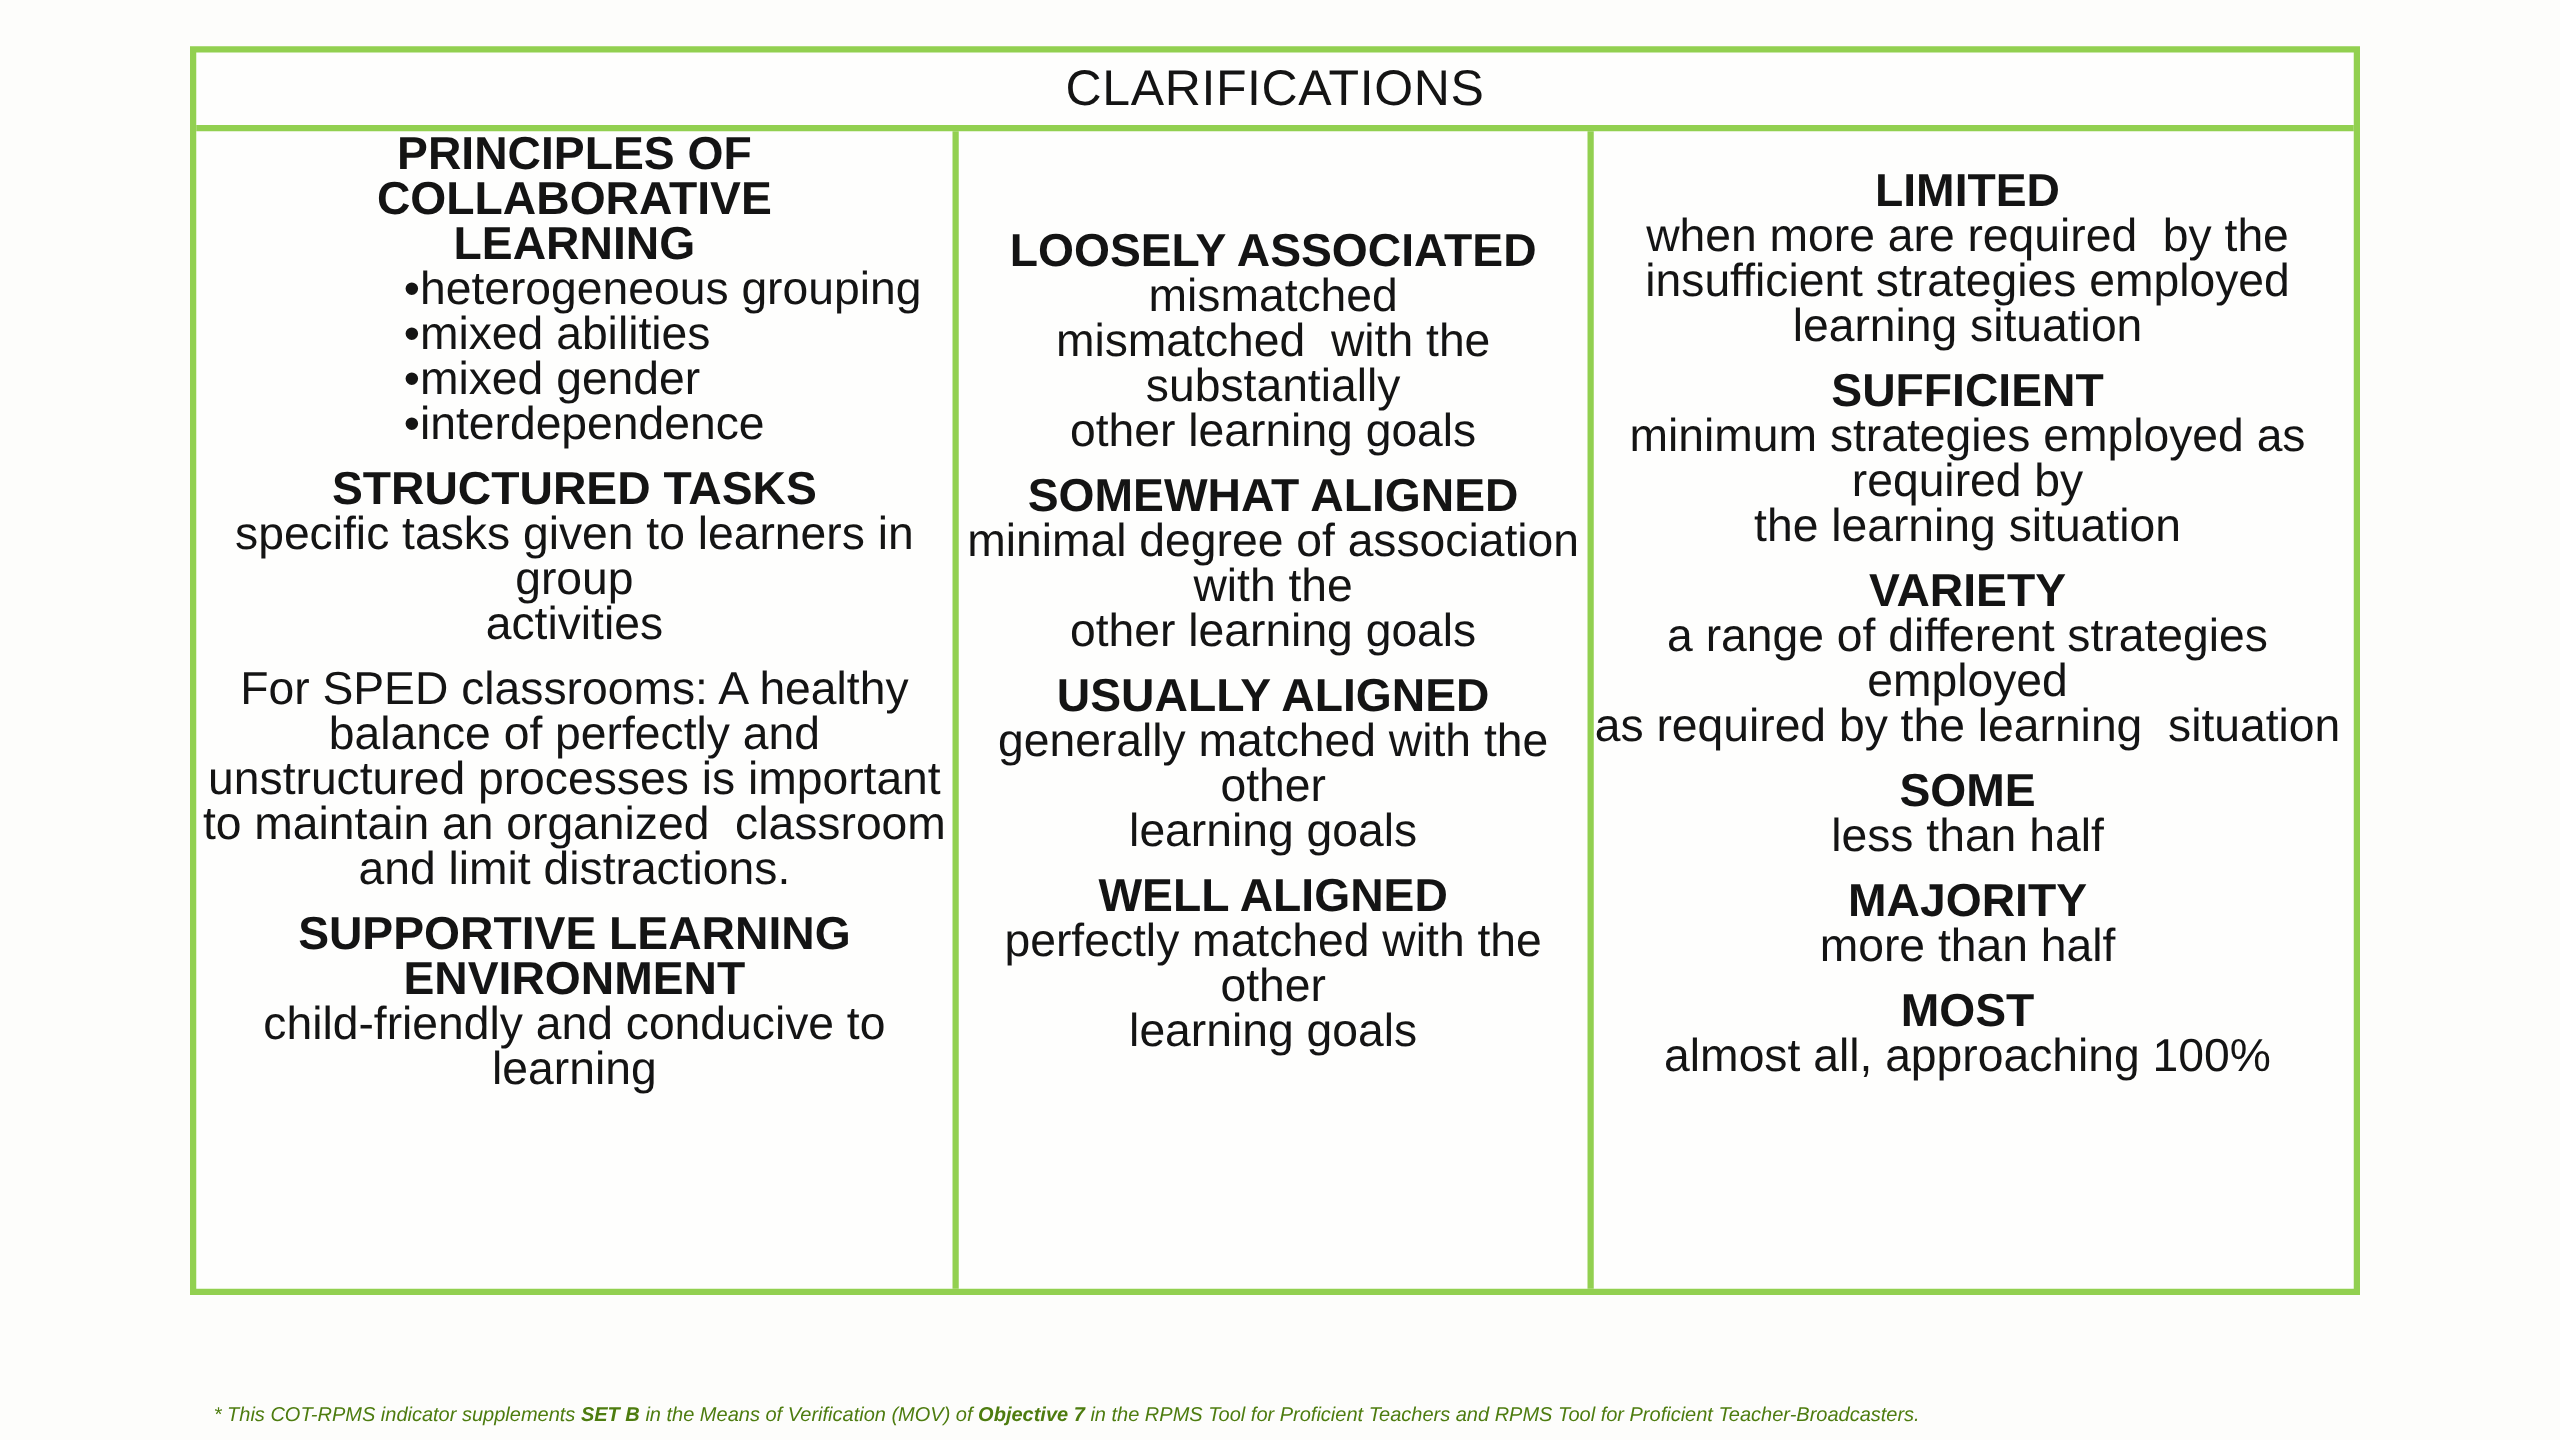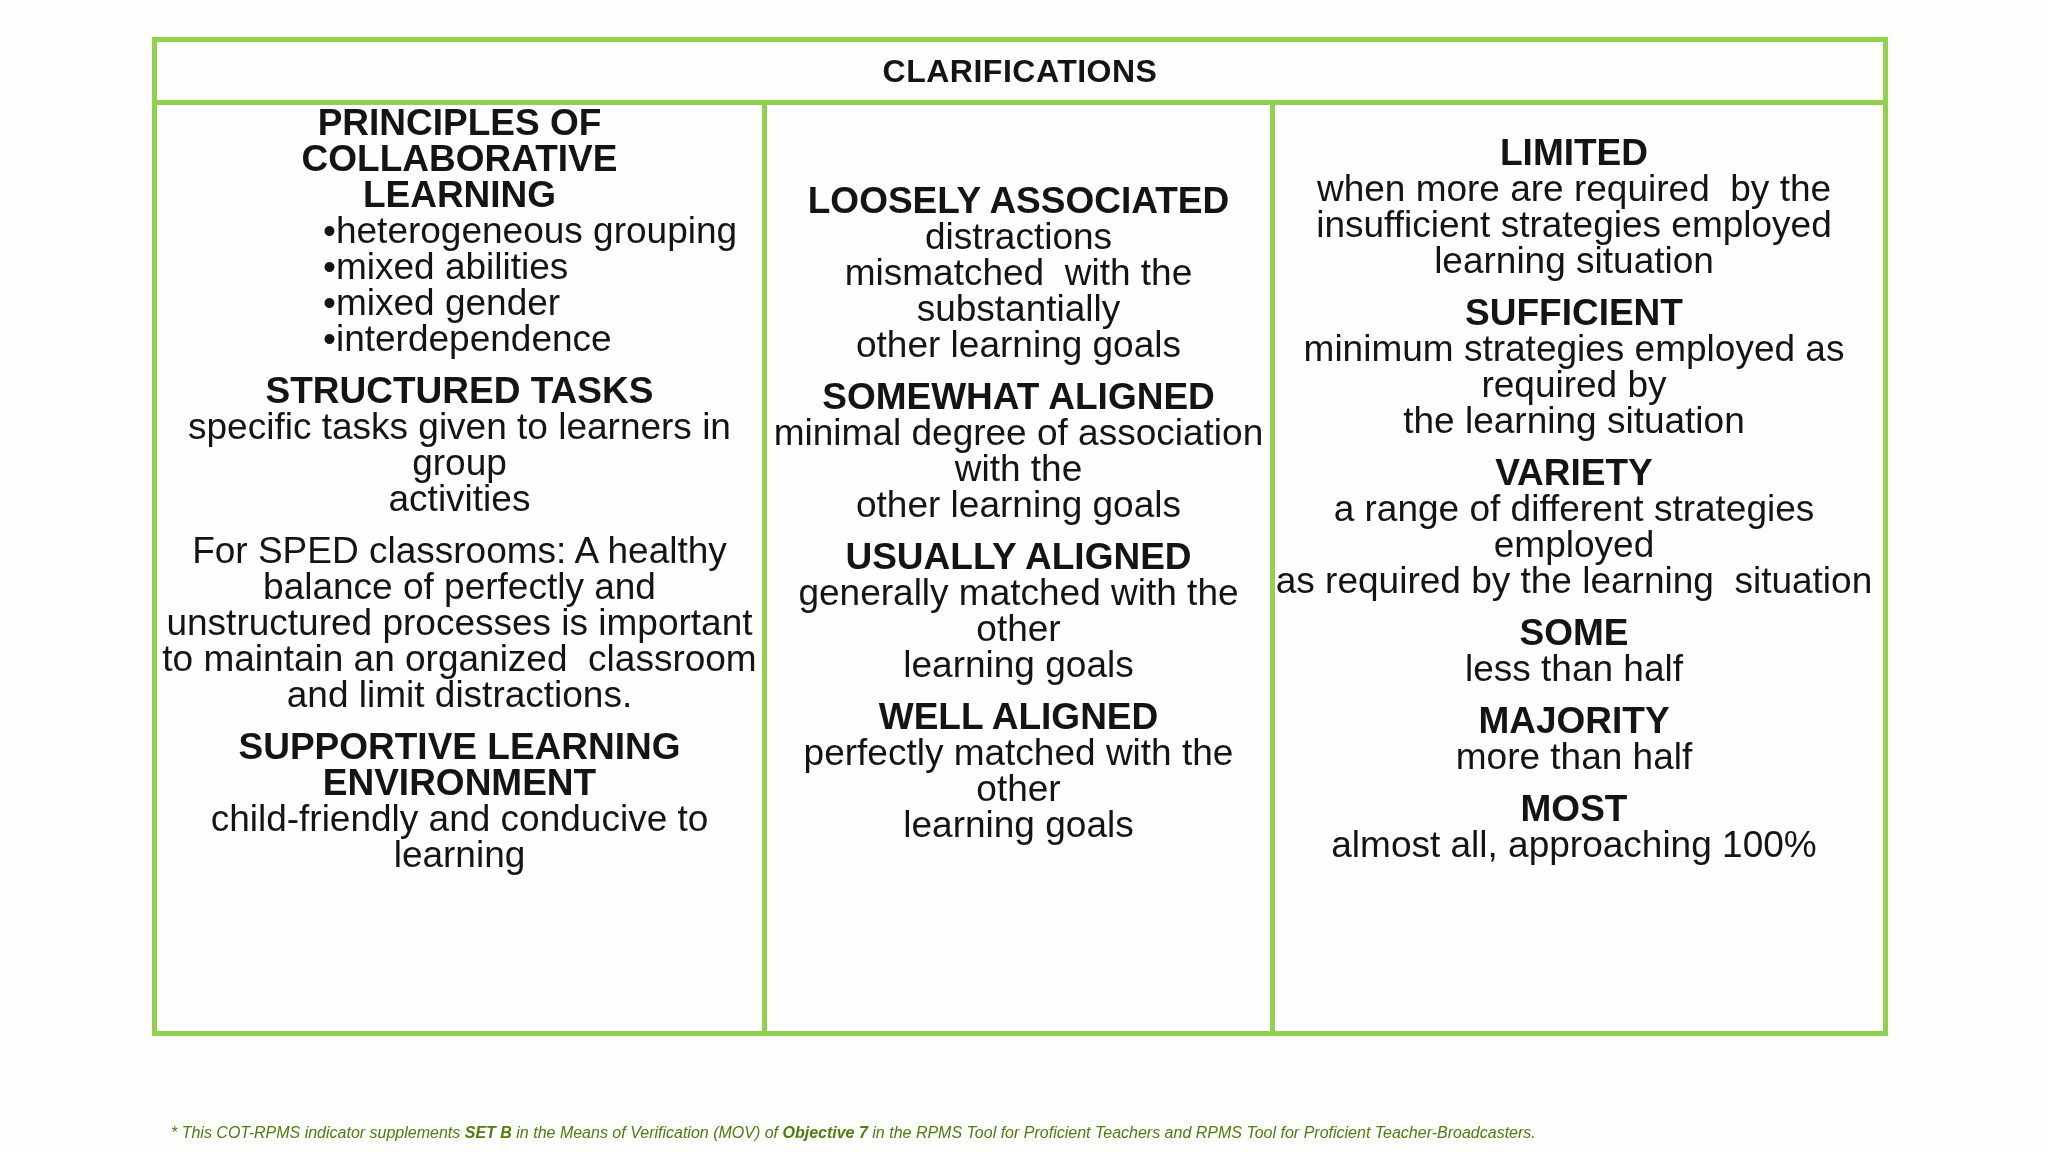--- a/index.html
+++ b/index.html
@@ -21,22 +21,22 @@
     display: flex;
     flex-direction: column;
   }
   .title-row {
     height: 58px;
     flex: 0 0 58px;
     border-bottom: 5px solid #92d050;
     display: flex;
     align-items: center;
     justify-content: center;
-    font-size: 32px;
-    font-weight: bold;
+    font-size: 40px;
+    font-weight: normal;
     letter-spacing: 0.5px;
   }
   .body-row {
     flex: 1 1 auto;
     display: flex;
     min-height: 0;
   }
   .col {
     box-sizing: border-box;
     font-size: 37px;
@@ -100,21 +100,21 @@
           <div class="line">and limit distractions.</div>
         </div>
         <div class="sec">
           <div class="h">SUPPORTIVE LEARNING ENVIRONMENT</div>
           <div class="line">child-friendly and conducive to learning</div>
         </div>
       </div>
     <div class="col col-1">
         <div class="sec">
           <div class="h">LOOSELY ASSOCIATED</div>
-          <div class="line">distractions</div>
+          <div class="line">mismatched</div>
           <div class="line">mismatched  with the</div>
           <div class="line">substantially</div>
           <div class="line">other learning goals</div>
         </div>
         <div class="sec">
           <div class="h">SOMEWHAT ALIGNED</div>
           <div class="line">minimal degree of association with the</div>
           <div class="line">other learning goals</div>
         </div>
         <div class="sec">

